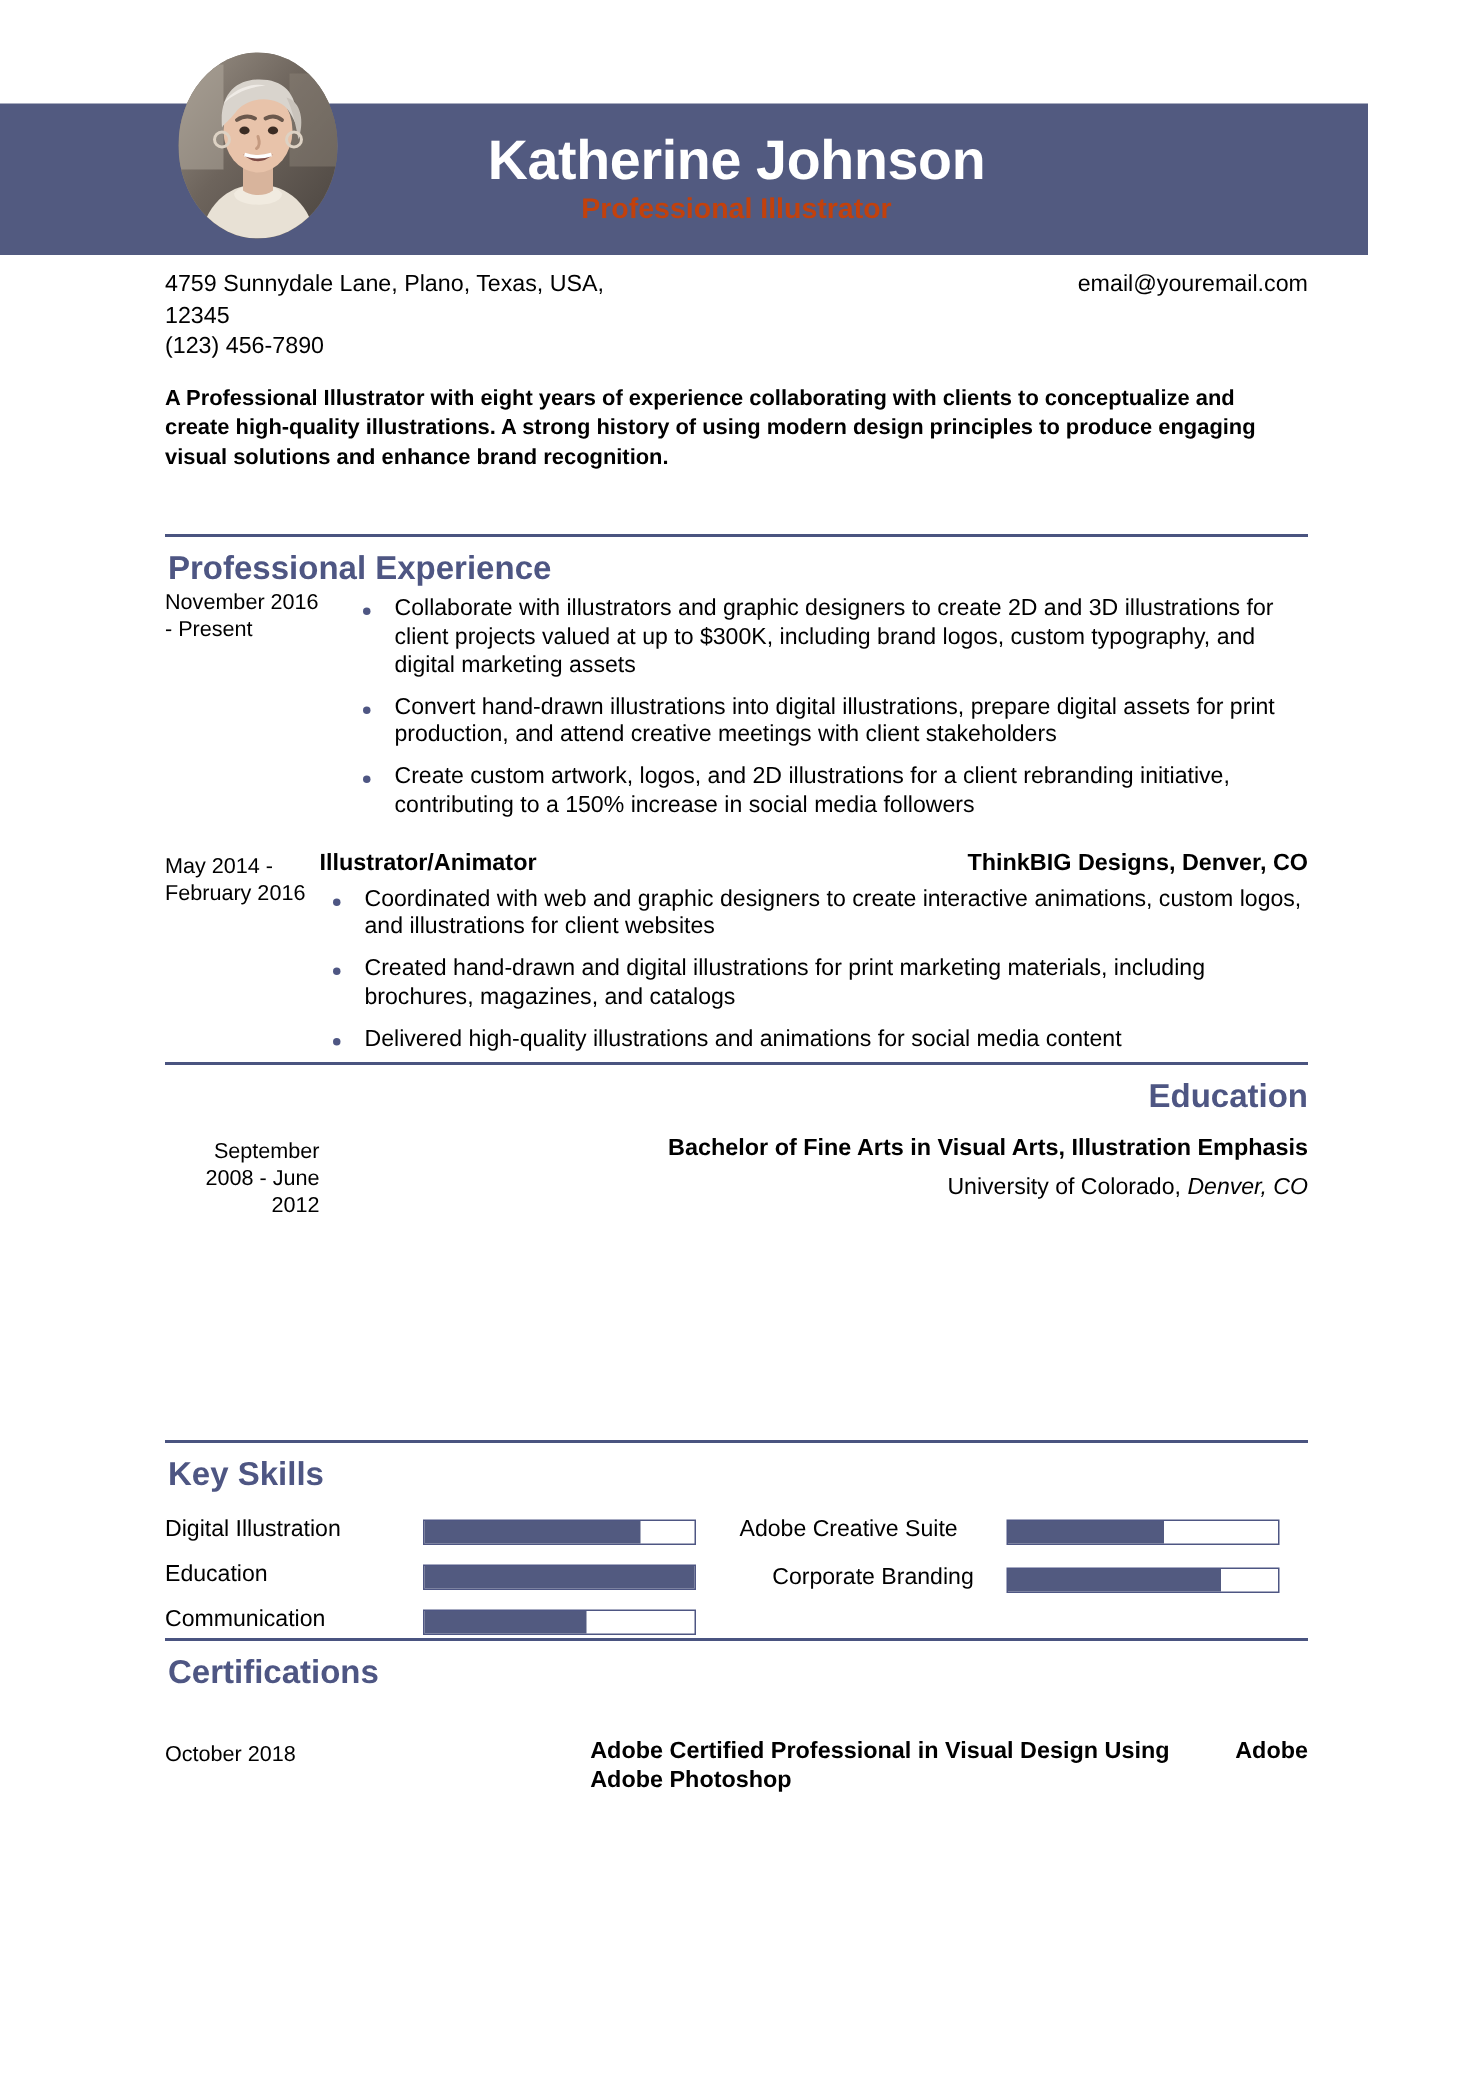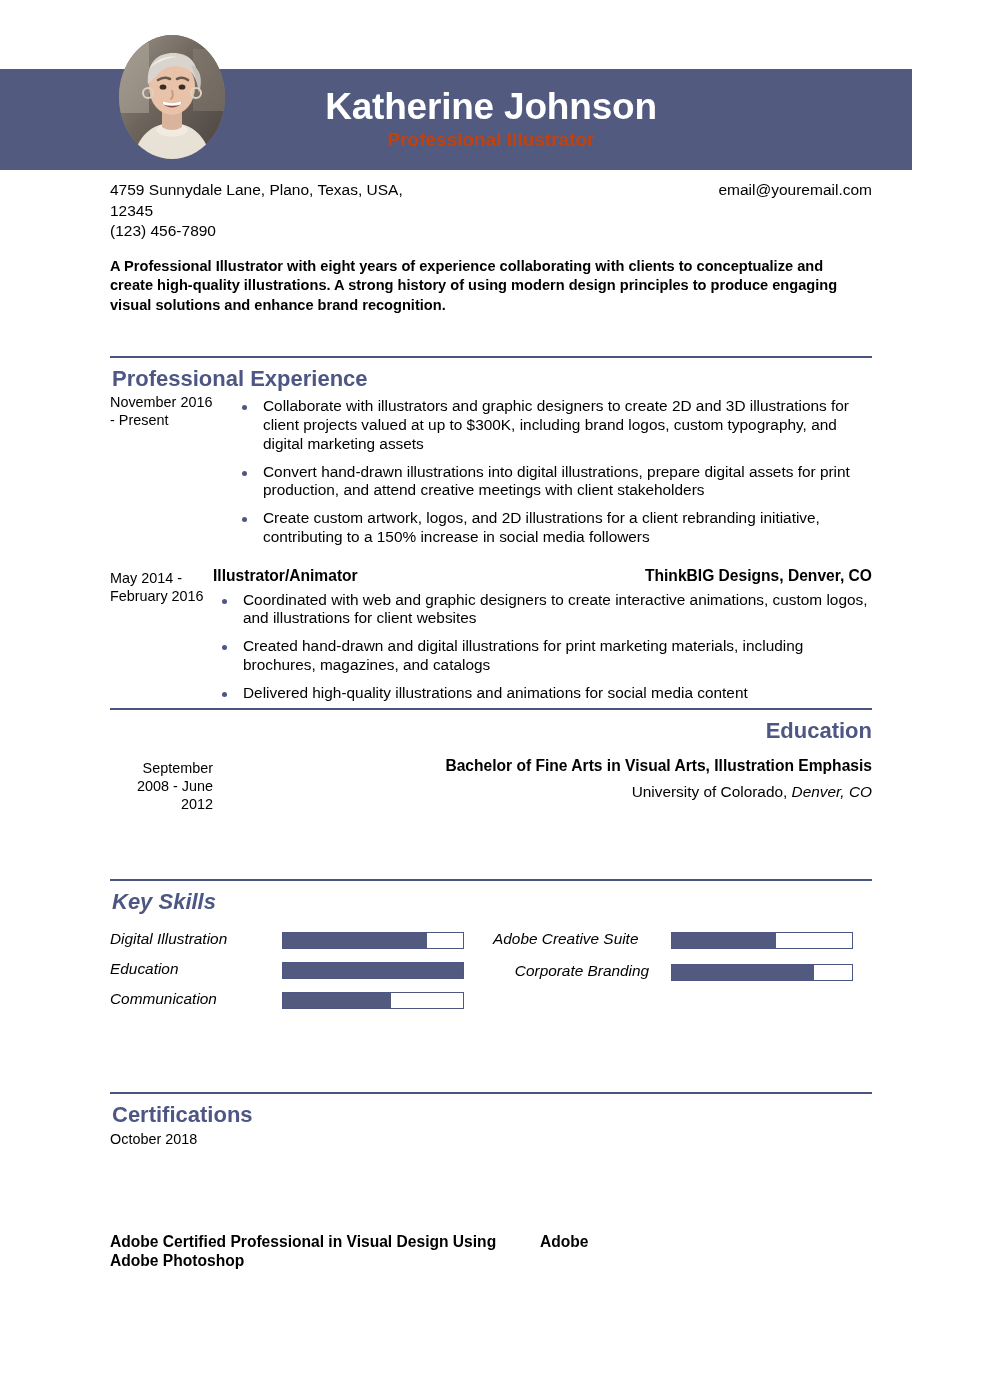--- a/index.html
+++ b/index.html
@@ -344,21 +344,21 @@
       <div class="entry-date">September 2008 - June 2012</div>
       <div class="entry-body">
         <div class="edu-degree">Bachelor of Fine Arts in Visual Arts, Illustration Emphasis</div>
         <div class="edu-school">
           <span>University of Colorado,</span><span class="loc"> Denver, CO</span>
         </div>
       </div>
     </div>
   </div>
 
-  <div class="section" style="top:879px;font-style:italic;">
+  <div class="section" style="top:960px;">
     <div class="rule"></div>
     <div class="section-title">Key Skills</div>
 
     <div class="skills-grid">
       <div class="skill-col left">
         <div class="skill-row">
           <div class="skill-label">Digital Illustration</div>
           <div class="bar">
             <div class="bar-fill" style="width: 80%;"></div>
           </div>
@@ -391,21 +391,21 @@
           </div>
         </div>
       </div>
     </div>
   </div>
 
   <div class="section" style="top:1092px;">
     <div class="rule"></div>
     <div class="section-title">Certifications</div>
 
-    <div class="entry" style="margin-top:1px;flex-direction:column;">
+    <div class="entry" style="margin-top:32px;">
       <div class="entry-date">October 2018</div>
       <div class="entry-body">
         <div class="cert-head">
           <div class="cert-title">Adobe Certified Professional in Visual Design Using Adobe Photoshop</div>
           <div class="cert-issuer">Adobe</div>
         </div>
       </div>
     </div>
   </div>
 

